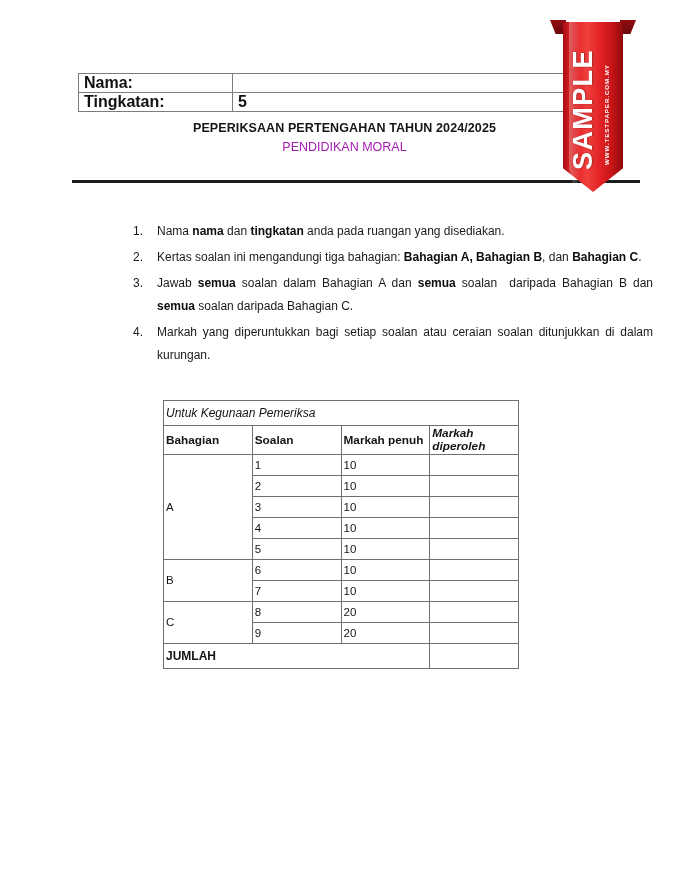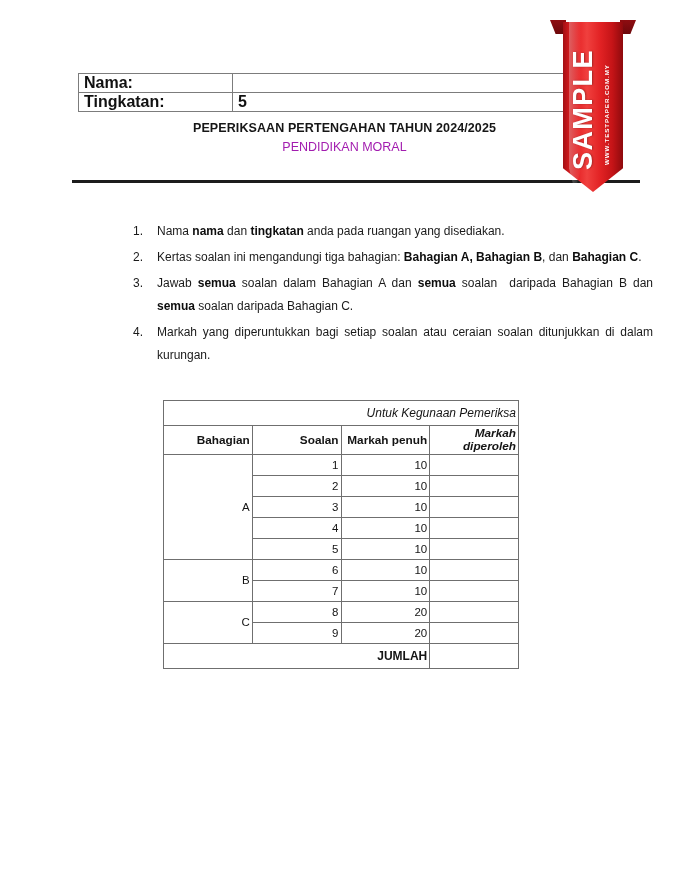--- a/index.html
+++ b/index.html
@@ -125,21 +125,21 @@
     border-collapse: collapse;
     table-layout: fixed;
     width: 356px;
   }
   table.marks td {
     border: 1px solid #6f6f6f;
     font-size: 11.5px;
     line-height: 13px;
     height: 18px;
     padding: 1px 2px;
-    text-align: right;
+    text-align: left;
     vertical-align: middle;
     color: #141414;
   }
   .mk-caption {
     font-style: italic;
     font-size: 12px !important;
     height: 22px !important;
     font-weight: normal;
     color: #1d1d1d;
   }

